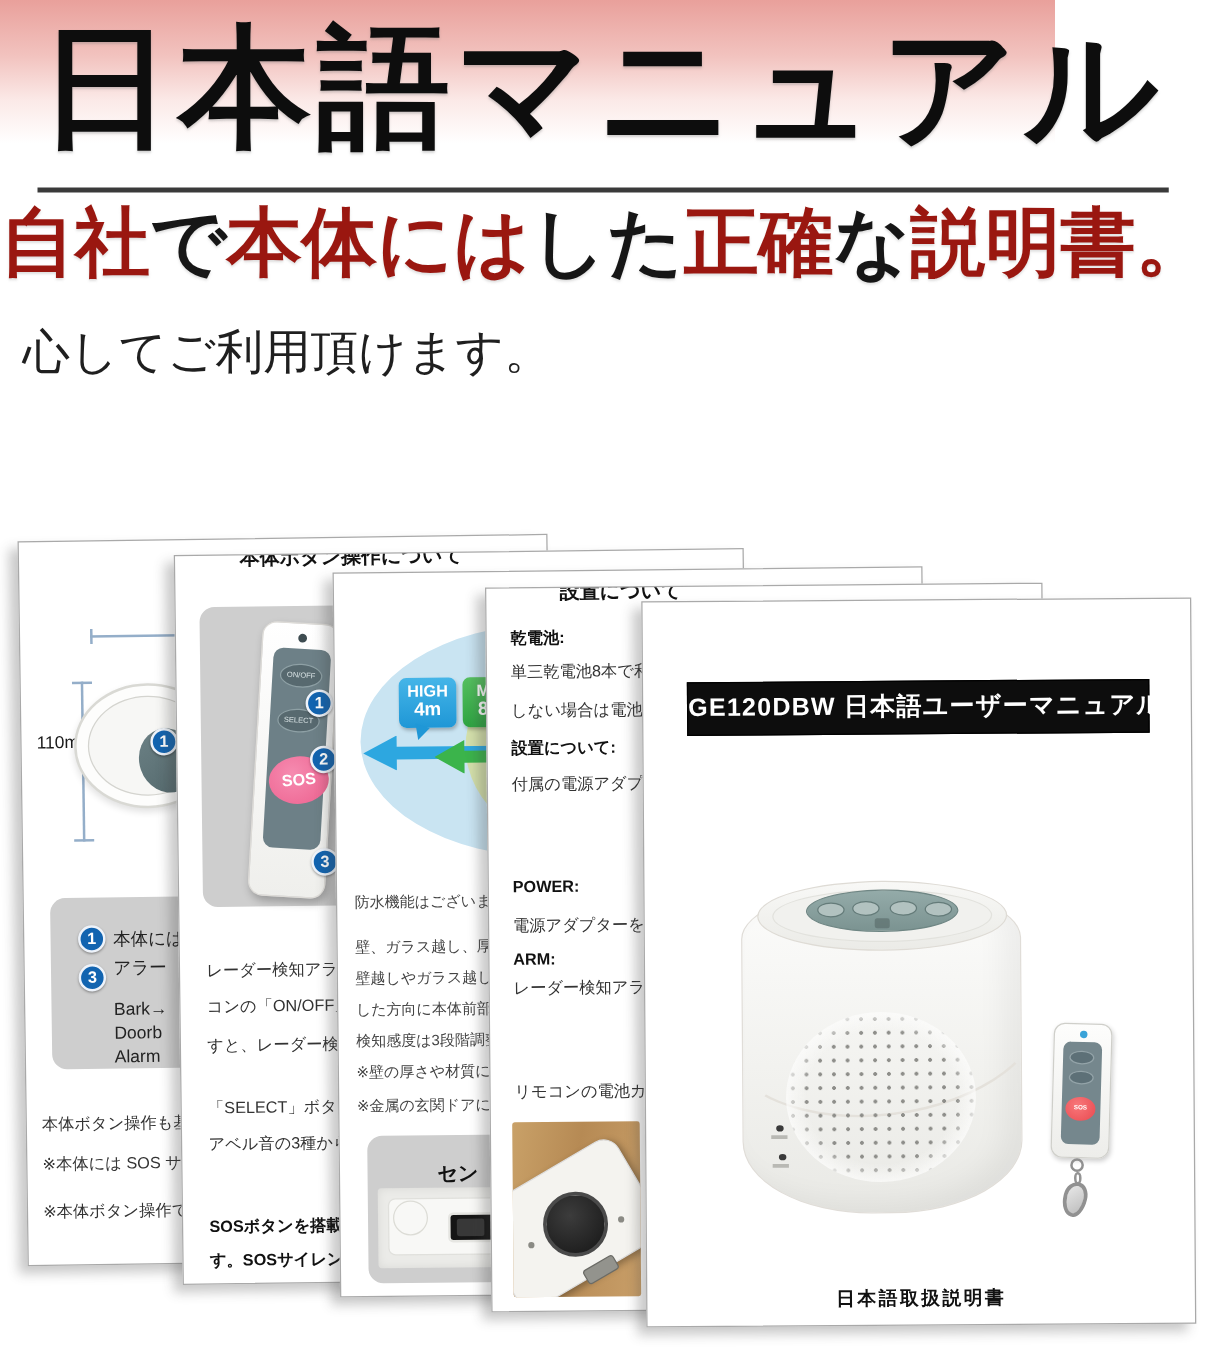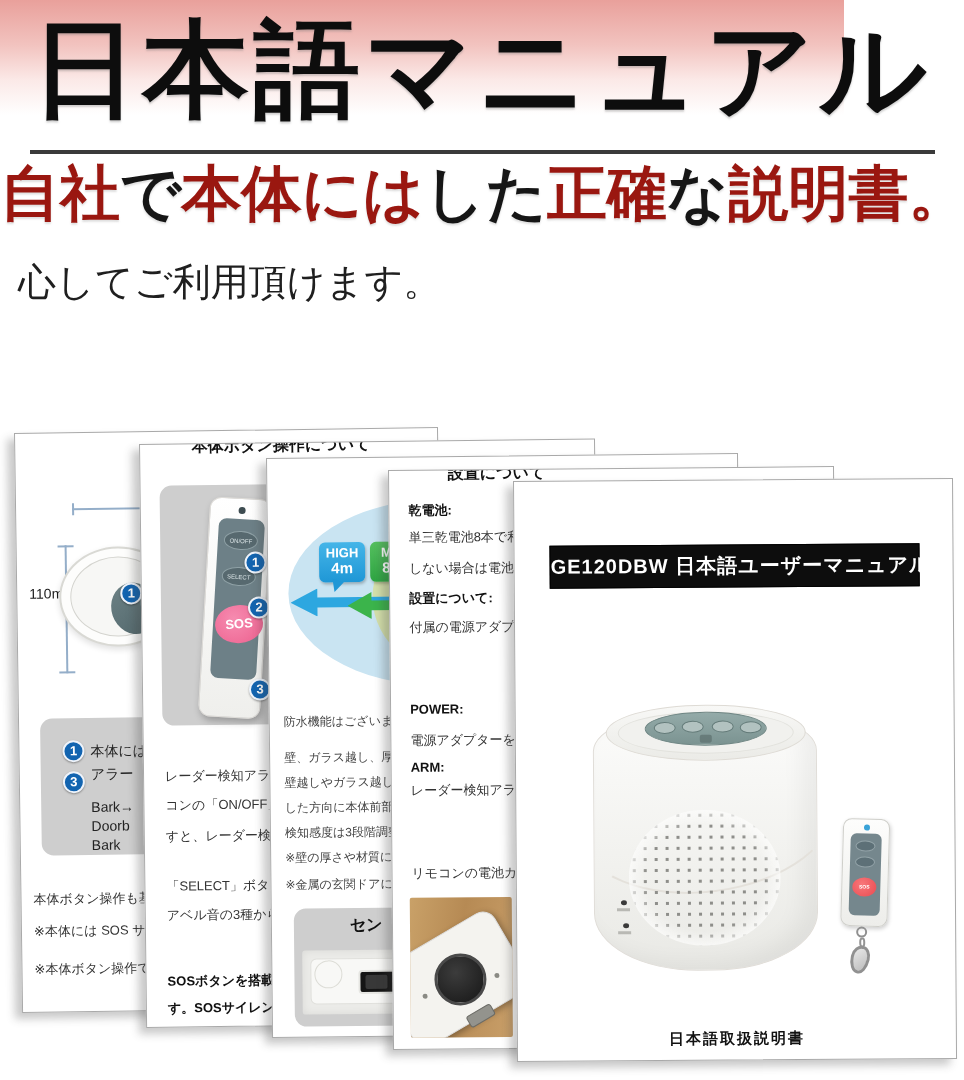--- a/index.html
+++ b/index.html
@@ -94,21 +94,21 @@
   <div class="ellipse-dev" style="left:94px;top:150px;width:46px;height:52px;background:linear-gradient(160deg,#6b8084,#53686c);transform:rotate(-18deg);"></div>
   <div class="co" style="left:103px;top:150px;">1</div>
 
   <div class="gbox" style="left:21px;top:285px;width:202px;height:137px;">
     <div class="co" style="left:22px;top:22px;">1</div>
     <div class="t" style="left:50px;top:25px;color:#222;font-size:14px;">本体には</div>
     <div class="co" style="left:22px;top:53px;">3</div>
     <div class="t" style="left:50px;top:48px;color:#222;font-size:14px;">アラー</div>
     <div class="t" style="left:50px;top:81px;color:#222;font-size:14px;">Bark→</div>
     <div class="t" style="left:50px;top:100px;color:#222;font-size:14px;">Doorb</div>
-    <div class="t" style="left:50px;top:119px;color:#222;font-size:14px;">Bark</div>
+    <div class="t" style="left:50px;top:119px;color:#222;font-size:14px;">Alarm</div>
   </div>
 
   <div class="t" style="left:12px;top:457px;">本体ボタン操作も基本</div>
   <div class="t" style="left:12px;top:489px;">※本体には SOS サイ</div>
   <div class="t" style="left:12px;top:527px;">※本体ボタン操作での</div>
 </div>
 
 <div class="page" id="p2">
   <div class="ptitle" style="left:36px;top:-8px;width:210px;">本体ボタン操作について</div>
 
@@ -153,21 +153,21 @@
 
   <div class="t sm" style="left:14px;top:255px;">防水機能はございません</div>
   <div class="t sm" style="left:14px;top:291px;">壁、ガラス越し、厚さ</div>
   <div class="t sm" style="left:14px;top:316px;">壁越しやガラス越しに</div>
   <div class="t sm" style="left:14px;top:341px;">した方向に本体前部を</div>
   <div class="t sm" style="left:14px;top:366px;">検知感度は3段階調整</div>
   <div class="t sm" style="left:14px;top:391px;">※壁の厚さや材質によ</div>
   <div class="t sm" style="left:14px;top:418px;">※金属の玄関ドアにはし</div>
 
   <div class="gbox" style="left:22px;top:450px;width:330px;height:118px;">
-    <div class="t b" style="left:56px;top:7px;font-size:16px;text-align:center;">セン</div>
+    <div class="t b" style="left:56px;top:21px;font-size:16px;text-align:center;">セン</div>
     <div style="position:absolute;left:8px;top:42px;width:162px;height:64px;background:#ebebe8;border-radius:3px;box-shadow:inset 0 0 8px rgba(0,0,0,.08);">
       <div style="position:absolute;left:8px;top:8px;width:142px;height:46px;background:#f8f8f6;border-radius:6px;border:1px solid #e0e0dc;"></div>
       <div style="position:absolute;left:12px;top:10px;width:28px;height:28px;border-radius:50%;border:1px solid #dcdcd6;"></div>
       <div style="position:absolute;left:56px;top:20px;width:52px;height:24px;background:#151515;border-radius:4px;border:2px solid #e6e6e2;">
         <div style="position:absolute;left:5px;top:3px;width:22px;height:14px;background:#383838;border-radius:2px;"></div>
       </div>
     </div>
   </div>
 </div>
 

